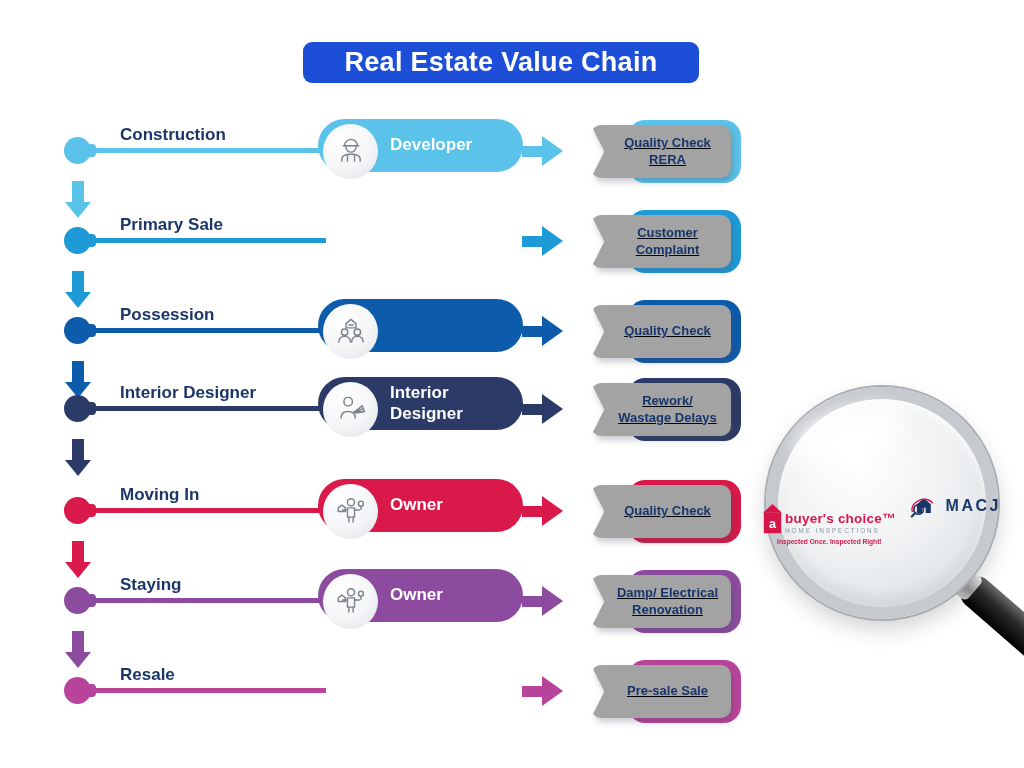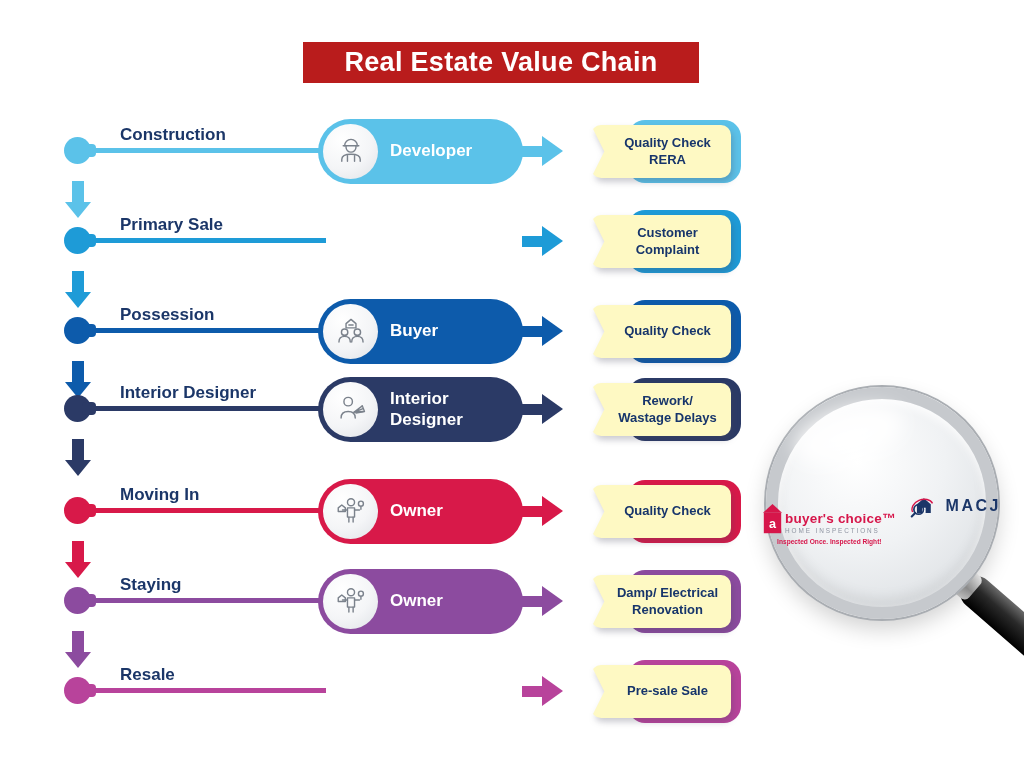--- a/index.html
+++ b/index.html
@@ -13,41 +13,41 @@
 
   
   .row{position:absolute;left:0;width:770px;height:90px;}
   .dot{position:absolute;left:64px;top:31px;width:27px;height:27px;border-radius:50%;
        background:var(--row-color);}
   .dot::after{content:'';position:absolute;left:18px;top:7px;width:14px;height:13px;
        border-radius:4px;background:var(--row-color);}
   .connector{position:absolute;left:78px;top:42px;width:248px;height:5px;background:var(--row-color);}
   .stage-label{position:absolute;left:120px;top:19px;font-size:17px;font-weight:700;color:#1B3668;}
 
-  .pill{position:absolute;left:318px;top:13px;width:205px;height:65px;border-radius:33px;
+  .pill{position:absolute;left:318px;top:13px;width:205px;height:53px;border-radius:33px;
         background:var(--row-color);}
   .icon-circle{position:absolute;left:5px;top:5px;width:55px;height:55px;border-radius:50%;
         background:radial-gradient(circle at 35% 28%, #ffffff 0%, #f4f5f7 55%, #dfe2e6 100%);
         display:flex;align-items:center;justify-content:center;color:#7b828c;}
   .icon-slot svg{width:34px;height:34px;fill:none;stroke:currentColor;stroke-width:2;
         stroke-linecap:round;stroke-linejoin:round;}
   .pill-label{position:absolute;left:72px;top:0;height:100%;width:104px;display:flex;
         align-items:center;color:#fff;font-size:17px;font-weight:700;line-height:1.18;}
 
   .flow-arrow{position:absolute;left:522px;top:40px;width:20px;height:11px;background:var(--row-color);}
   .flow-arrow::after{content:'';position:absolute;left:20px;top:-10px;width:0;height:0;
         border-top:15px solid transparent;border-bottom:15px solid transparent;
         border-left:21px solid var(--row-color);}
 
   .check-frame{position:absolute;left:628px;top:14px;width:113px;height:63px;border-radius:17px;
         background:var(--row-color);}
   .ribbon-wrap{position:absolute;left:591px;top:19px;filter:drop-shadow(2px 4px 3px rgba(70,70,90,.28));}
-  .ribbon{width:140px;height:53px;background:#fef9c3;border-radius:10px;
+  .ribbon{width:140px;height:53px;background:#a3a3a3;border-radius:10px;
         clip-path:polygon(0 0,100% 0,100% 100%,0 100%,9.5% 50%);
-        display:flex;align-items:center;justify-content:center;padding-left:13px;box-sizing:border-box;}
+        display:flex;align-items:center;justify-content:center;padding-left:13px;box-sizing:border-box;text-decoration:underline;}
   .ribbon-text{width:102px;text-align:center;color:#17356B;font-size:13px;font-weight:700;line-height:1.25;}
 
   .down-arrow{position:absolute;left:72px;top:75px;width:12px;height:21px;background:var(--row-color);}
   .down-arrow::after{content:'';position:absolute;left:-7px;top:21px;width:0;height:0;
         border-left:13px solid transparent;border-right:13px solid transparent;
         border-top:16px solid var(--row-color);}
 
   
   .mag-handle{position:absolute;left:962px;top:572px;width:160px;height:33px;border-radius:17px;
         background:linear-gradient(180deg,#6a6a6a 0%,#2a2a2a 40%,#000 100%);
@@ -74,21 +74,21 @@
   .logo-divider{width:2px;height:40px;background:#b9bdc4;}
   .macj-block{display:flex;align-items:center;gap:10px;}
   .macj-icon svg{width:26px;height:26px;display:block;}
   .macj-name{font-size:16px;font-weight:800;letter-spacing:2.5px;}
 </style>
 </head>
 <body>
 
 <div class="canvas">
 
-  <div class="title-banner" style="background: #b91c1c;">
+  <div class="title-banner" style="background: #1d4ed8; border-radius: 9px;">
     <span>Real Estate Value Chain</span>
   </div>
 
   <div class="row" style="top: 106px; --row-color: #5BC2E9;">
     <span class="dot"></span>
     <span class="connector"></span>
     <span class="stage-label">Construction</span>
     <div class="pill">
       <span class="icon-circle">
           <span class="icon-slot"><svg viewBox="0 0 48 48">
@@ -133,21 +133,20 @@
       <span class="icon-circle">
           <span class="icon-slot"><svg viewBox="0 0 48 48">
               <path d="M17 15l7-6 7 6v6H17z"></path>
               <path d="M21 17h6"></path>
               <circle cx="15" cy="27" r="4.5"></circle>
               <circle cx="33" cy="27" r="4.5"></circle>
               <path d="M7 41c0-6 4-8 8-8s8 2 8 8"></path>
               <path d="M25 41c0-6 4-8 8-8s8 2 8 8"></path>
             </svg></span>
         </span>
-      <span class="pill-label">Buyer</span>
     </div>
     <span class="flow-arrow"></span>
     <span class="check-frame"></span>
     <span class="ribbon-wrap">
         <span class="ribbon">
           <span class="ribbon-text">Quality Check</span>
         </span>
       </span>
     <span class="down-arrow"></span>
   </div>

